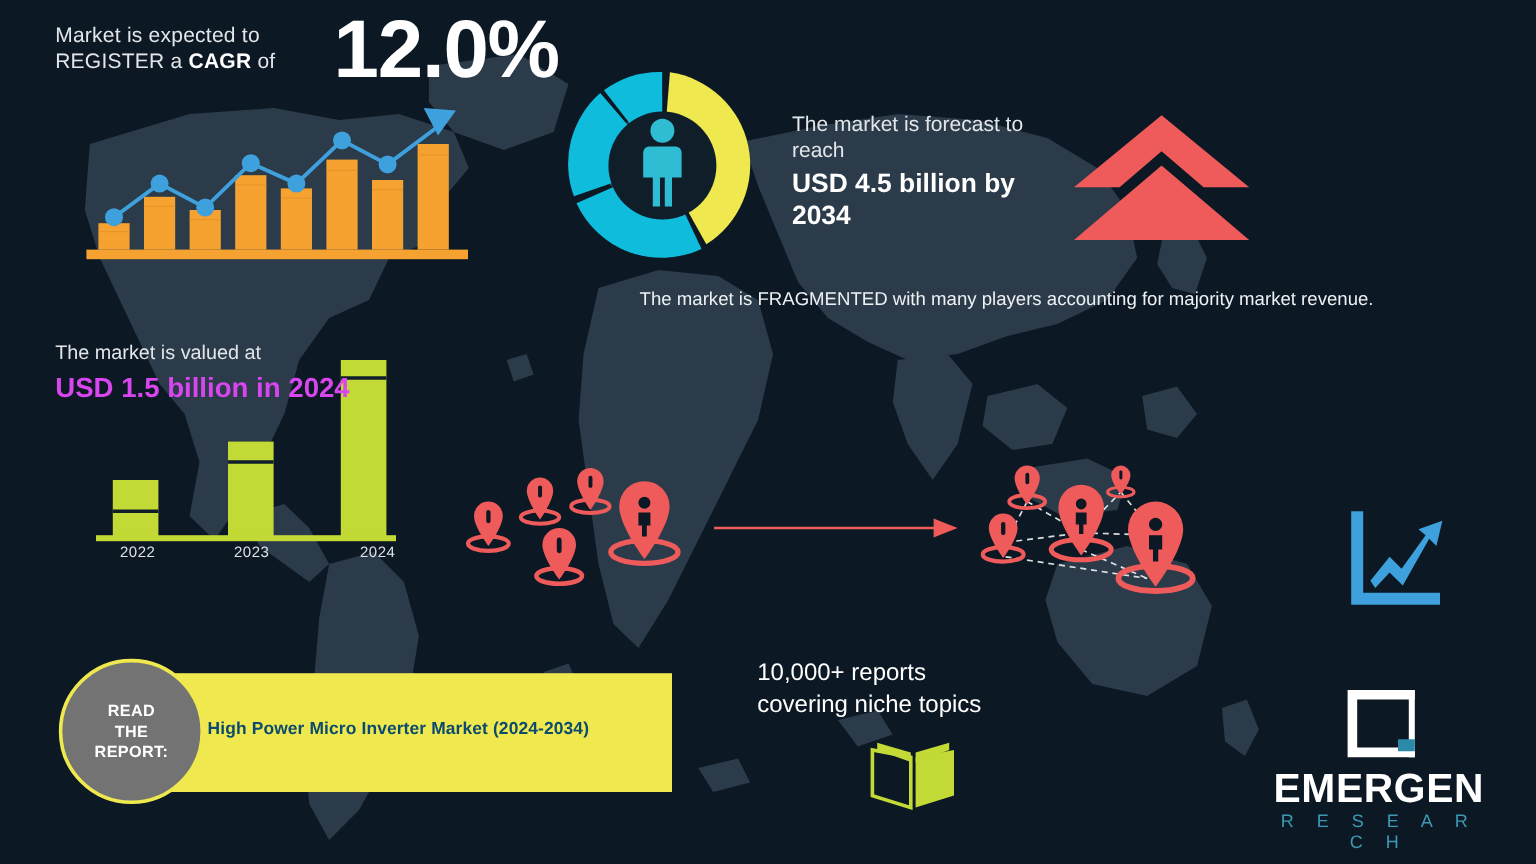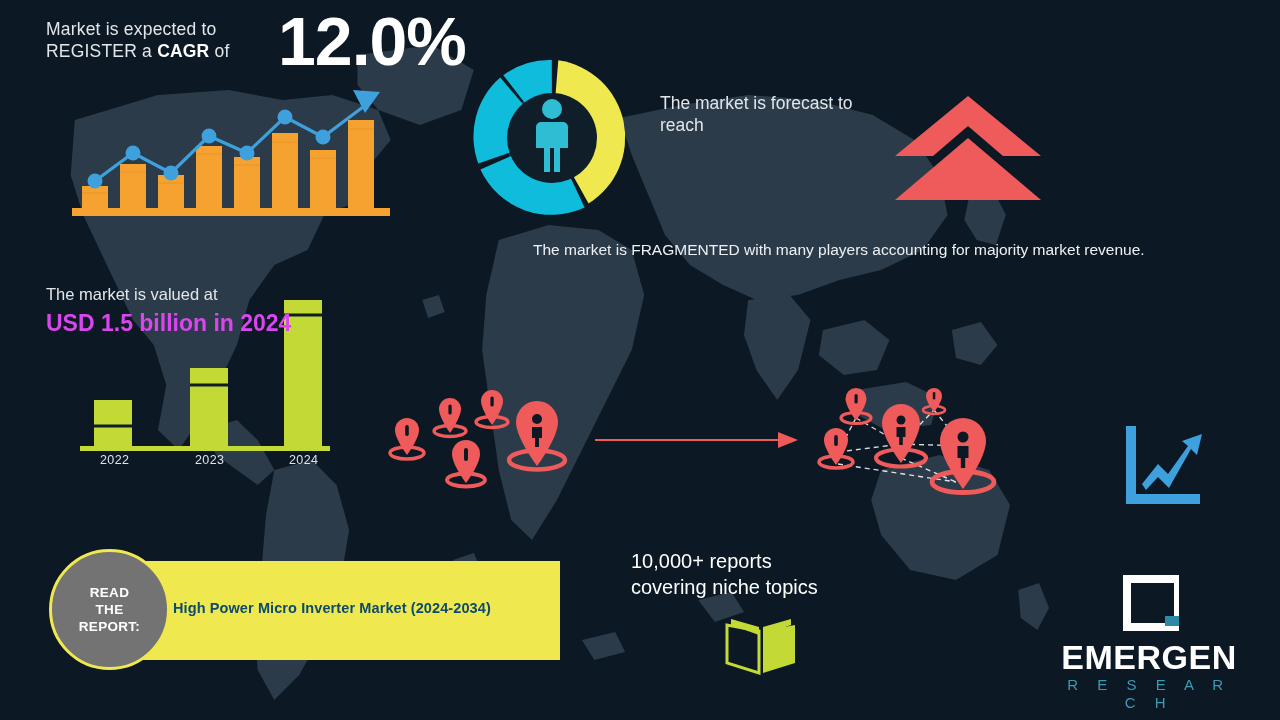--- a/index.html
+++ b/index.html
@@ -214,20 +214,21 @@
       <circle cx="90" cy="90" r="45" fill="#101e2a"></circle>
       <g fill="#2fbdd4">
         <circle cx="90" cy="61" r="10"></circle>
         <path d="M79,74 h22 a5,5 0 0 1 5,5 v21 h-8 v24 h-6 v-24 h-4 v24 h-6 v-24 h-8 v-21 a5,5 0 0 1 5,-5 Z"></path>
       </g>
     </svg>
   </div>
 
   <div id="forecast-block">
     <div id="forecast-caption">The market is forecast to reach</div>
+    <div id="forecast-value">USD 4.5 billion by 2034</div>
   </div>
 
   <div id="chevrons-icon">
     <svg viewBox="0 0 150 108">
       <path d="M75,2 L148,62 L110,62 L75,32 L40,62 L2,62 Z" fill="#ef5b5b"></path>
       <path d="M75,44 L148,106 L2,106 Z" fill="#ef5b5b"></path>
     </svg>
   </div>
 
   <div id="fragmented-note">The market is FRAGMENTED with many players accounting for majority market revenue.</div>
@@ -246,21 +247,21 @@
       </g>
       <g stroke="#101e2a" stroke-width="3">
         <line x1="22" y1="136" x2="60" y2="136"></line>
         <line x1="118" y1="95" x2="156" y2="95"></line>
         <line x1="212" y1="25" x2="250" y2="25"></line>
       </g>
       <rect x="8" y="156" width="250" height="5" fill="#c3d935"></rect>
     </svg>
     <div class="year-label" style="left:28px; top:163px;">2022</div>
     <div class="year-label" style="left:123px; top:163px;">2023</div>
-    <div class="year-label" style="left:217px; top:163px;">2024</div>
+    <div class="year-label" style="left:228px; top:163px;">2024</div>
   </div>
 
   <div id="pins-left">
     <svg viewBox="0 0 196 105">
       <g fill="#ef5b5b">
 
         <g>
           <ellipse cx="25" cy="65" rx="17" ry="6" fill="none" stroke="#ef5b5b" stroke-width="3.5"></ellipse>
           <path d="M25,30 a12,12 0 0 1 12,12 c0,9 -12,25 -12,25 c0,0 -12,-16 -12,-25 a12,12 0 0 1 12,-12 Z"></path>
           <rect x="23.2" y="37" width="3.6" height="11" rx="1.8" fill="#0c1823"></rect>

